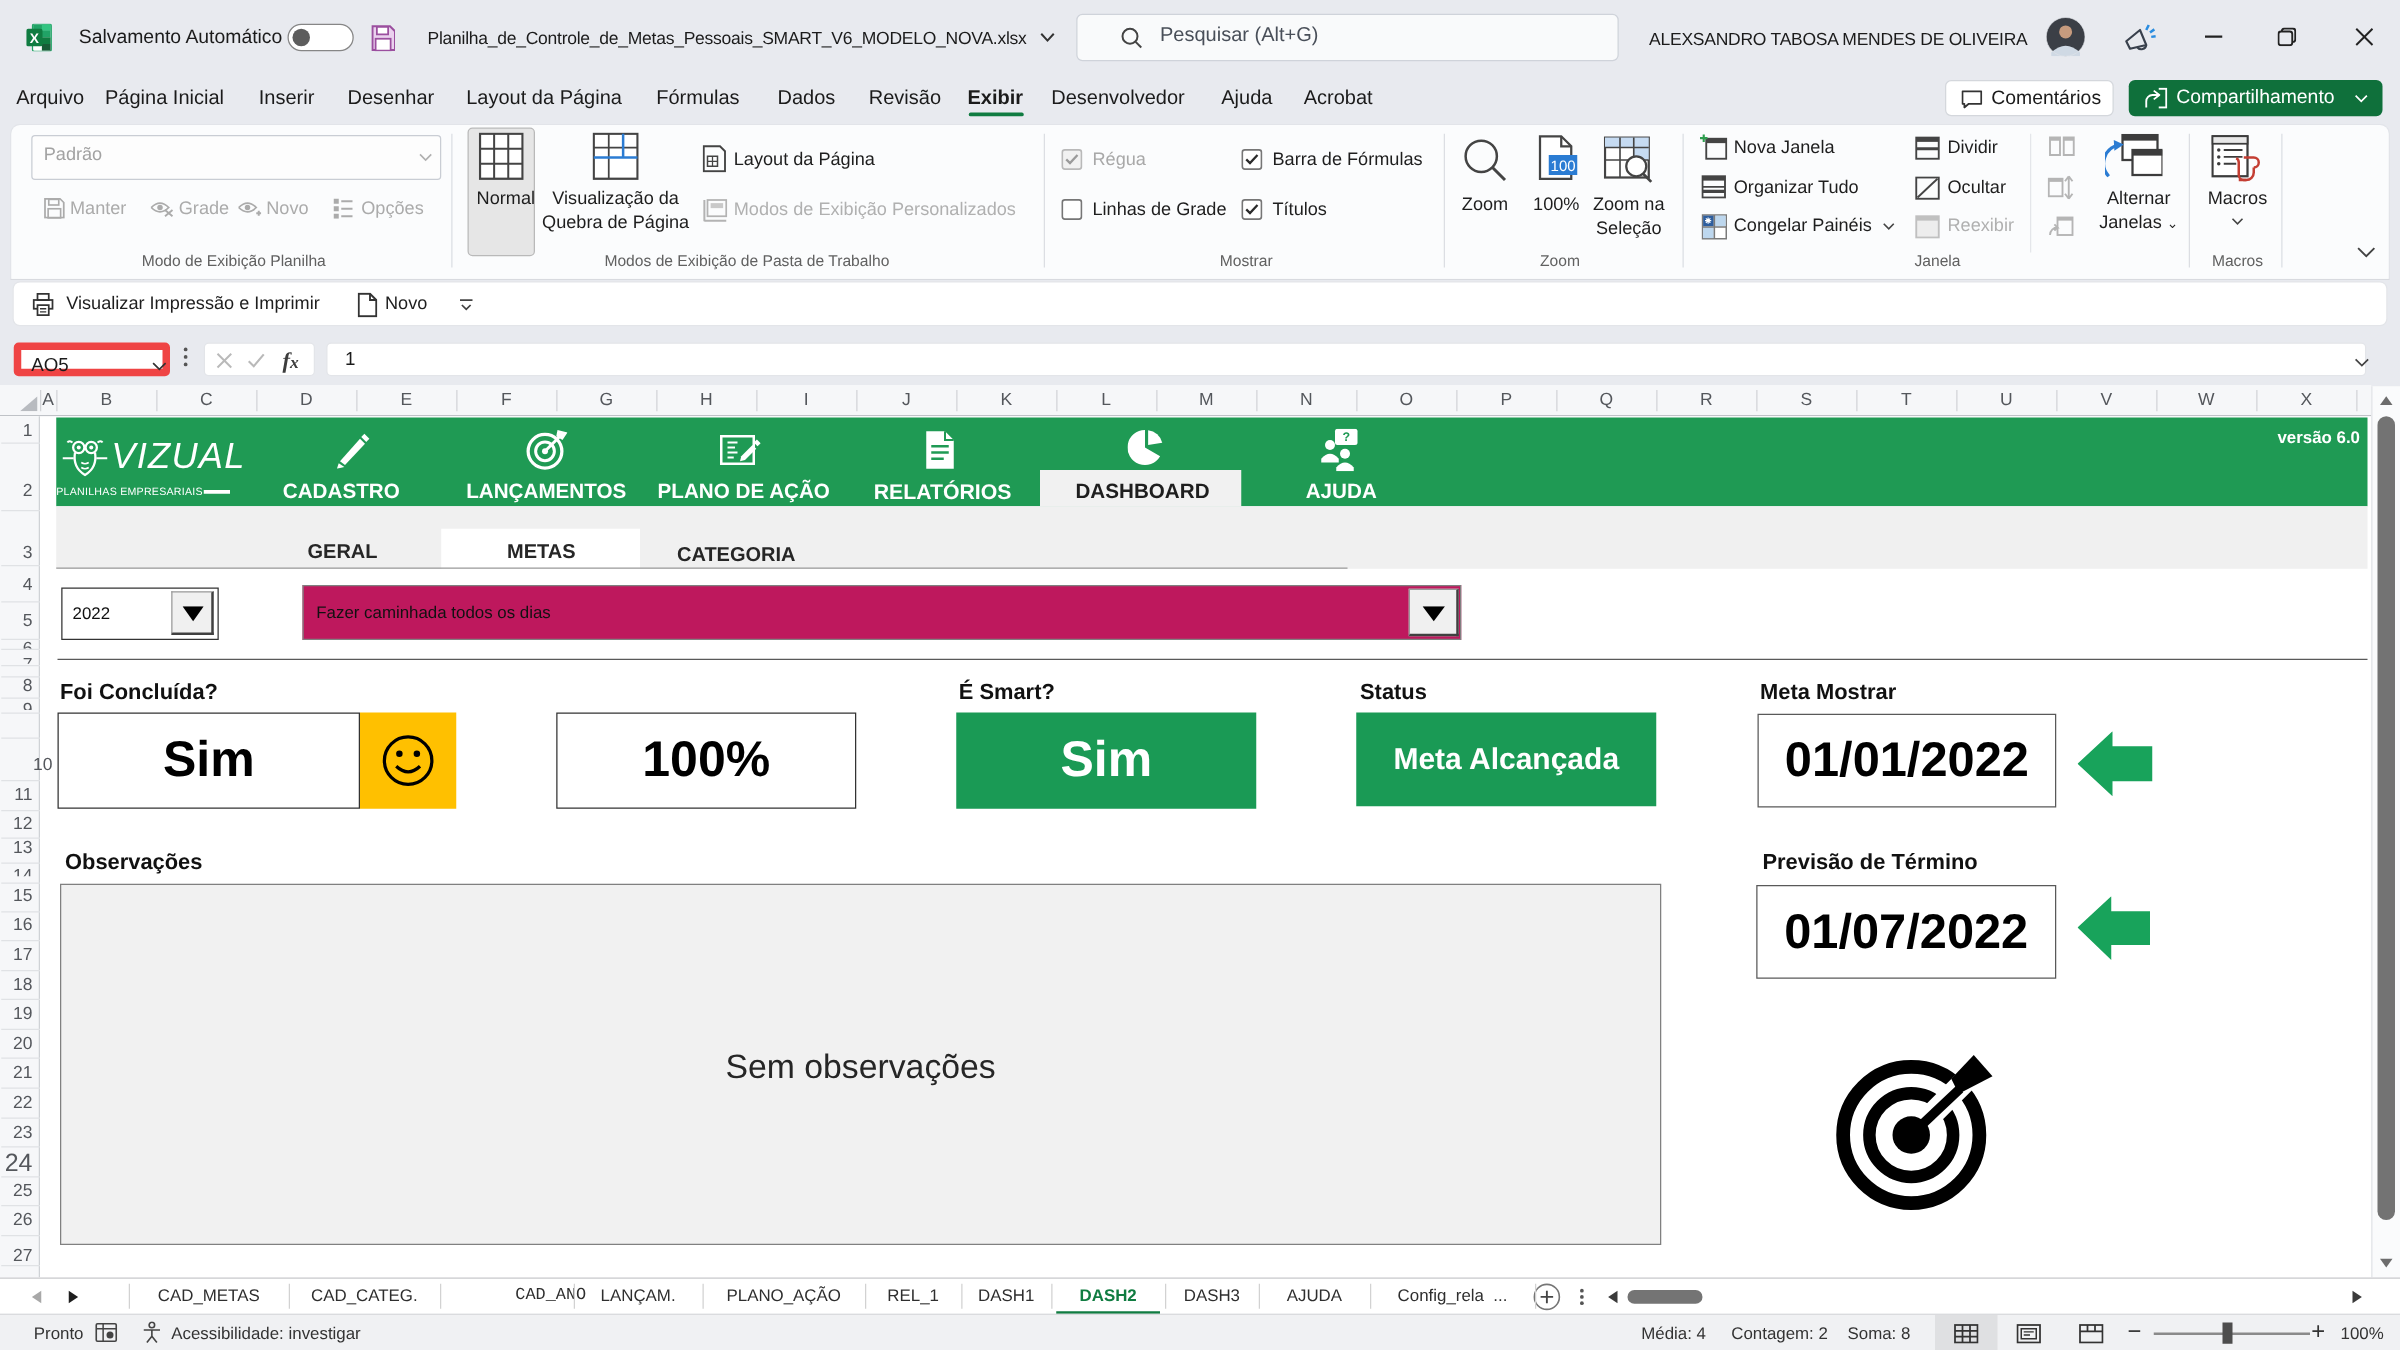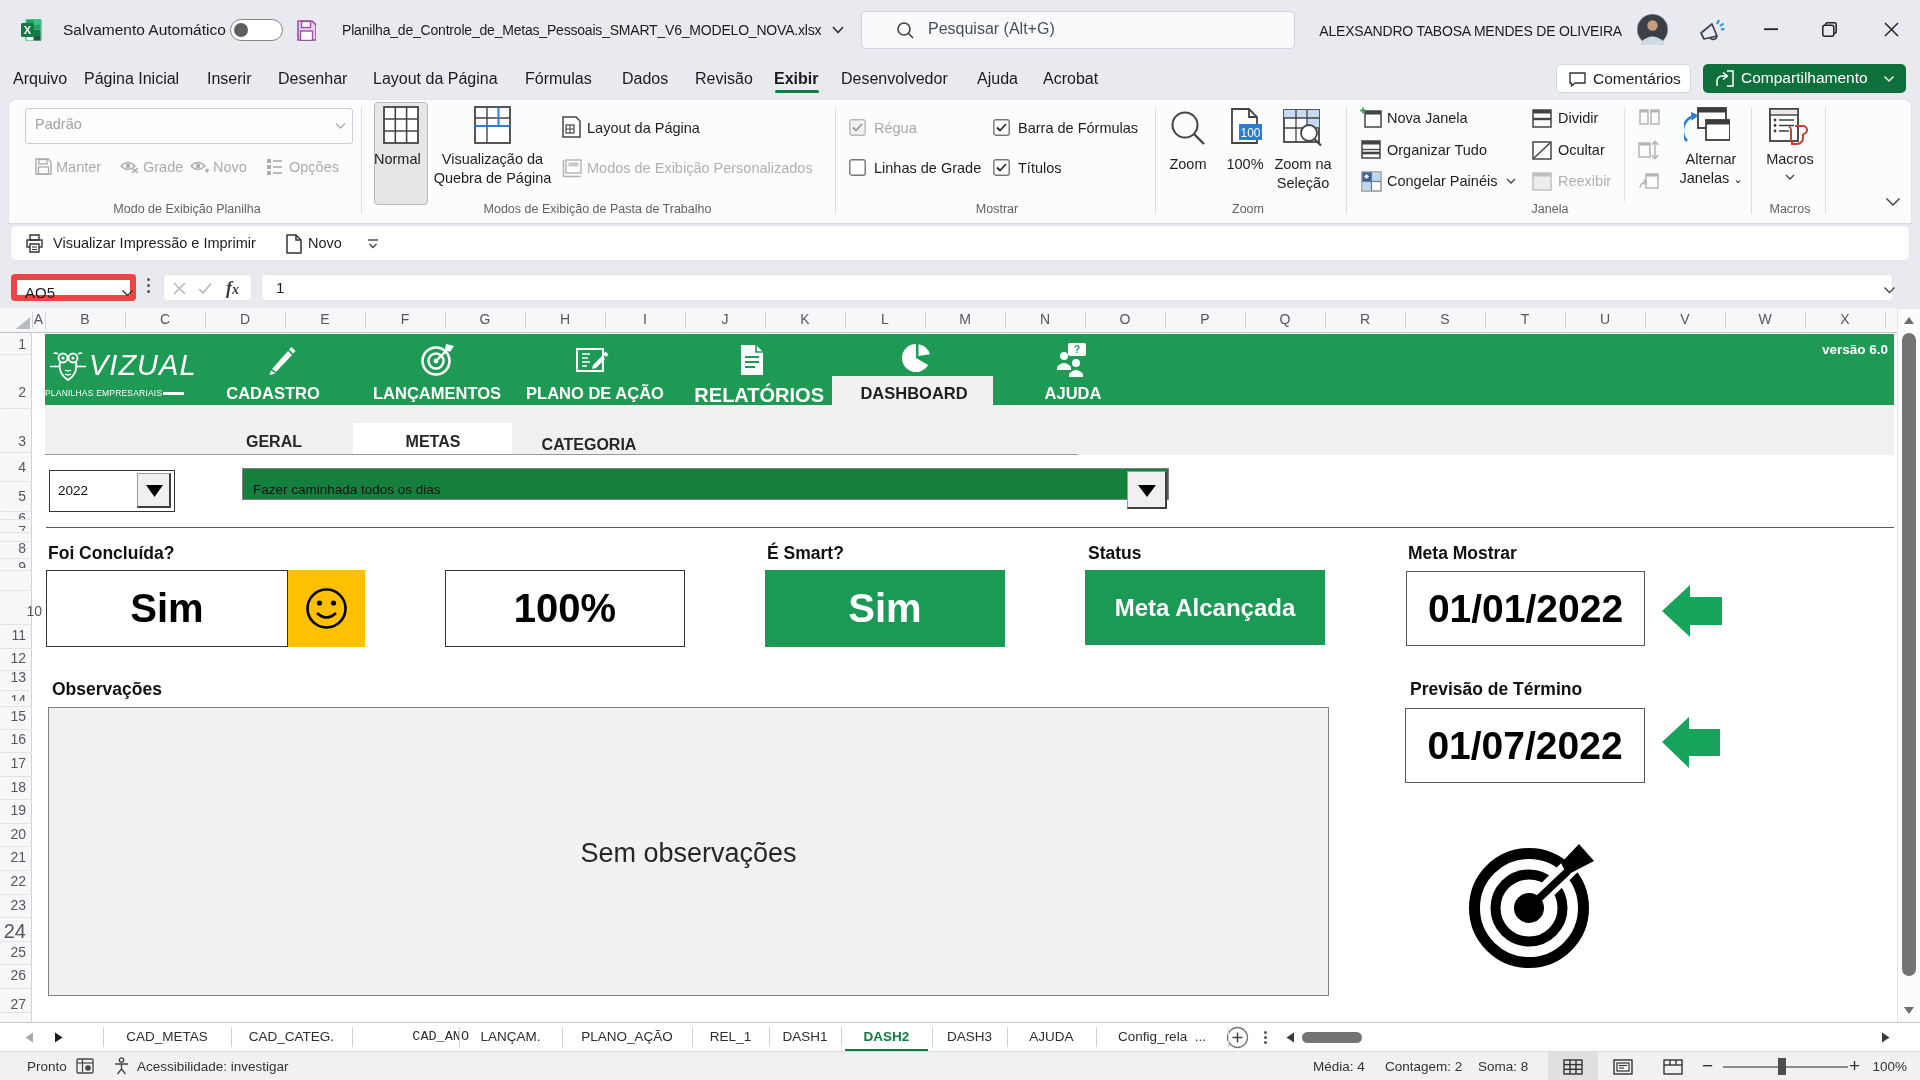--- a/index.html
+++ b/index.html
@@ -155,21 +155,21 @@
   <div class="abs" style="left:361px;top:8px;width:1px;height:107px;background:#dcdee3;"></div>
   
   <div class="abs" style="left:374px;top:3px;width:54px;height:103px;background:#e6e6e6;border:1px solid #b9b9b9;border-radius:4px;"></div>
   <svg class="abs" style="left:383px;top:7px;" width="36" height="38" viewBox="0 0 36 38">
         <rect x="1" y="1" width="34" height="36" fill="#fff" stroke="#444" stroke-width="1.8"></rect>
         <line x1="12.3" y1="1" x2="12.3" y2="37" stroke="#444" stroke-width="1.6"></line>
         <line x1="23.6" y1="1" x2="23.6" y2="37" stroke="#444" stroke-width="1.6"></line>
         <line x1="1" y1="13" x2="35" y2="13" stroke="#444" stroke-width="1.6"></line>
         <line x1="1" y1="25" x2="35" y2="25" stroke="#444" stroke-width="1.6"></line>
       </svg>
-  <div class="abs" style="left:374px;top:52px;width:54px;text-align:left;">Normal</div>
+  <div class="abs" style="left:374px;top:52px;width:54px;text-align:right;">Normal</div>
   <svg class="abs" style="left:474px;top:7px;" width="37" height="38" viewBox="0 0 37 38">
         <rect x="1" y="1" width="35" height="36" fill="#fff" stroke="#444" stroke-width="1.8"></rect>
         <line x1="13" y1="1" x2="13" y2="37" stroke="#444" stroke-width="1.4"></line>
         <line x1="1" y1="12" x2="36" y2="12" stroke="#444" stroke-width="1.4"></line>
         <line x1="24.5" y1="1" x2="24.5" y2="20" stroke="#2b7cd3" stroke-width="2"></line>
         <line x1="1" y1="20" x2="36" y2="20" stroke="#2b7cd3" stroke-width="2"></line>
       </svg>
   <div class="abs" style="left:420px;top:52px;width:145px;text-align:center;">Visualização da</div>
   <div class="abs" style="left:420px;top:71px;width:145px;text-align:center;">Quebra de Página</div>
   <svg class="abs" style="left:562px;top:17px;" width="19" height="22" viewBox="0 0 19 22">
@@ -547,38 +547,38 @@
         <text x="21" y="10" font-size="10" font-weight="bold" fill="#1f9a54" text-anchor="middle" font-family="Liberation Sans">?</text>
         <circle cx="8" cy="13" r="4" fill="#fff"></circle>
         <path d="M1 24 q7 -8 14 0 v3 h-14 z" fill="#fff"></path>
         <circle cx="20" cy="20" r="4" fill="#fff"></circle>
         <path d="M13 31 q7 -8 14 0 v3 h-14 z" fill="#fff"></path>
       </svg>
 
 <div class="abs" style="left:203px;top:51px;width:140px;text-align:center;font-size:16.5px;font-weight:bold;color:#fff;">CADASTRO</div>
 <div class="abs" style="left:360px;top:51px;width:154px;text-align:center;font-size:16.5px;font-weight:bold;color:#fff;">LANÇAMENTOS</div>
 <div class="abs" style="left:515px;top:51px;width:160px;text-align:center;font-size:16.5px;font-weight:bold;color:#fff;">PLANO DE AÇÃO</div>
-<div class="abs" style="left:684px;top:51px;width:140px;text-align:right;font-size:20px;font-weight:bold;color:#fff;">RELATÓRIOS</div>
+<div class="abs" style="left:684px;top:51px;width:140px;text-align:center;font-size:17px;font-weight:bold;color:#fff;">RELATÓRIOS</div>
 <div class="abs" style="left:844px;top:51px;width:140px;text-align:center;font-size:16.5px;font-weight:bold;color:#1e1e1e;">DASHBOARD</div>
 <div class="abs" style="left:1003px;top:51px;width:140px;text-align:center;font-size:16.5px;font-weight:bold;color:#fff;">AJUDA</div>
 <div class="abs" style="left:1688px;top:9px;width:200px;text-align:right;font-size:13.5px;font-weight:bold;color:#fff;">versão 6.0</div>
 
 <div class="abs" style="left:204px;top:100px;width:140px;text-align:center;font-size:16px;font-weight:bold;color:#262626;">GERAL</div>
 <div class="abs" style="left:363px;top:100px;width:140px;text-align:center;font-size:16px;font-weight:bold;color:#262626;">METAS</div>
 <div class="abs" style="left:519px;top:103px;width:140px;text-align:center;font-size:16px;font-weight:bold;color:#262626;">CATEGORIA</div>
 
 <div class="abs" style="left:49px;top:137px;width:126px;height:42px;background:#fff;border:1px solid #333;">
   <div class="abs" style="left:8px;top:12px;font-size:13.5px;color:#111;">2022</div>
   <div class="abs" style="left:87px;top:2px;width:34px;height:35px;background:#f0f0f0;border:1px solid #9a9a9a;border-right:2px solid #404040;border-bottom:2px solid #404040;">
     <svg class="abs" style="left:8px;top:11px;" width="17" height="13" viewBox="0 0 17 13">
             <polygon points="0,0 17,0 8.5,12" fill="#000"></polygon>
           </svg>
   </div>
 </div>
-<div class="abs" style="left:242px;top:135px;width:927px;height:32px;background:#15803d;border:1px solid #808080;">
+<div class="abs" style="left:242px;top:135px;width:927px;height:44px;background:#be185d;border:1px solid #808080;">
   <div class="abs" style="left:10px;top:13px;font-size:13.5px;color:#111;">Fazer caminhada todos os dias</div>
   <div class="abs" style="left:884px;top:2px;width:40px;height:38px;background:#f0f0f0;border:1px solid #9a9a9a;border-right:2px solid #404040;border-bottom:2px solid #404040;">
     <svg class="abs" style="left:10px;top:13px;" width="18" height="13" viewBox="0 0 18 13">
             <polygon points="0,0 18,0 9,12" fill="#000"></polygon>
           </svg>
   </div>
 </div>
 <div class="abs" style="left:46px;top:194px;width:1848px;height:1px;background:#595959;"></div>
 
 <div class="abs" style="left:48px;top:210px;font-size:17.5px;font-weight:bold;color:#111;">Foi Concluída?</div>

